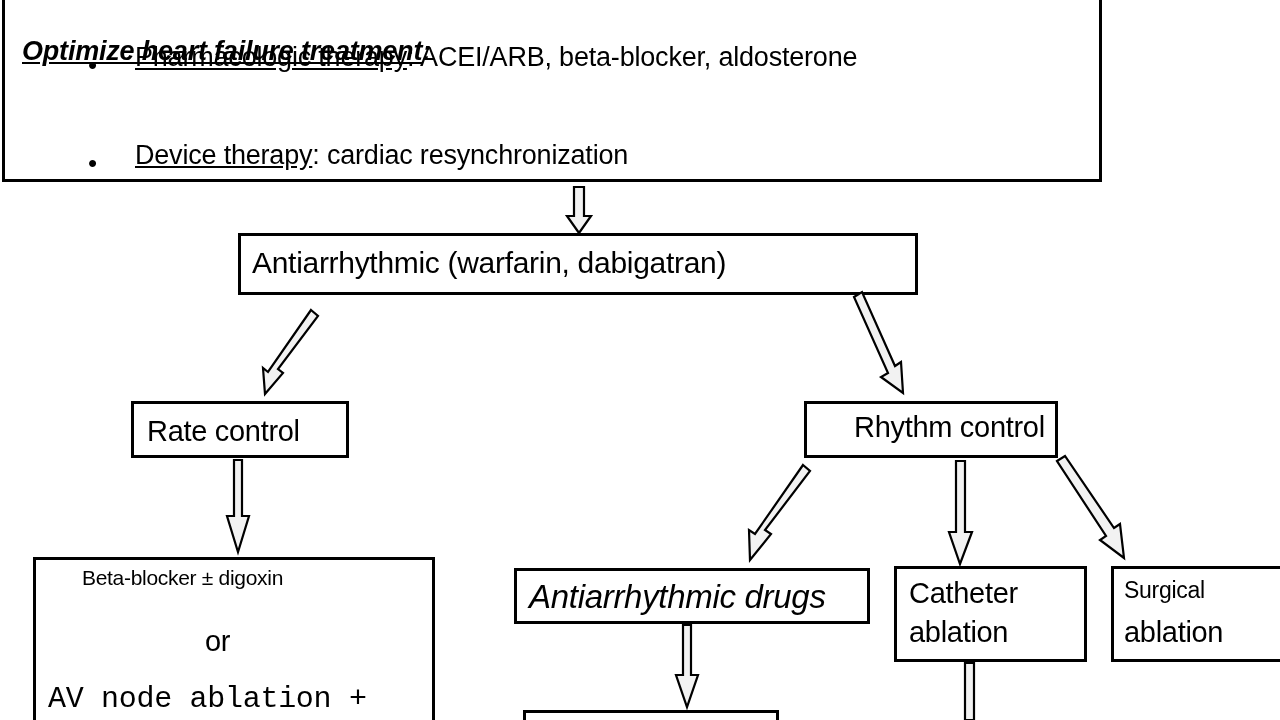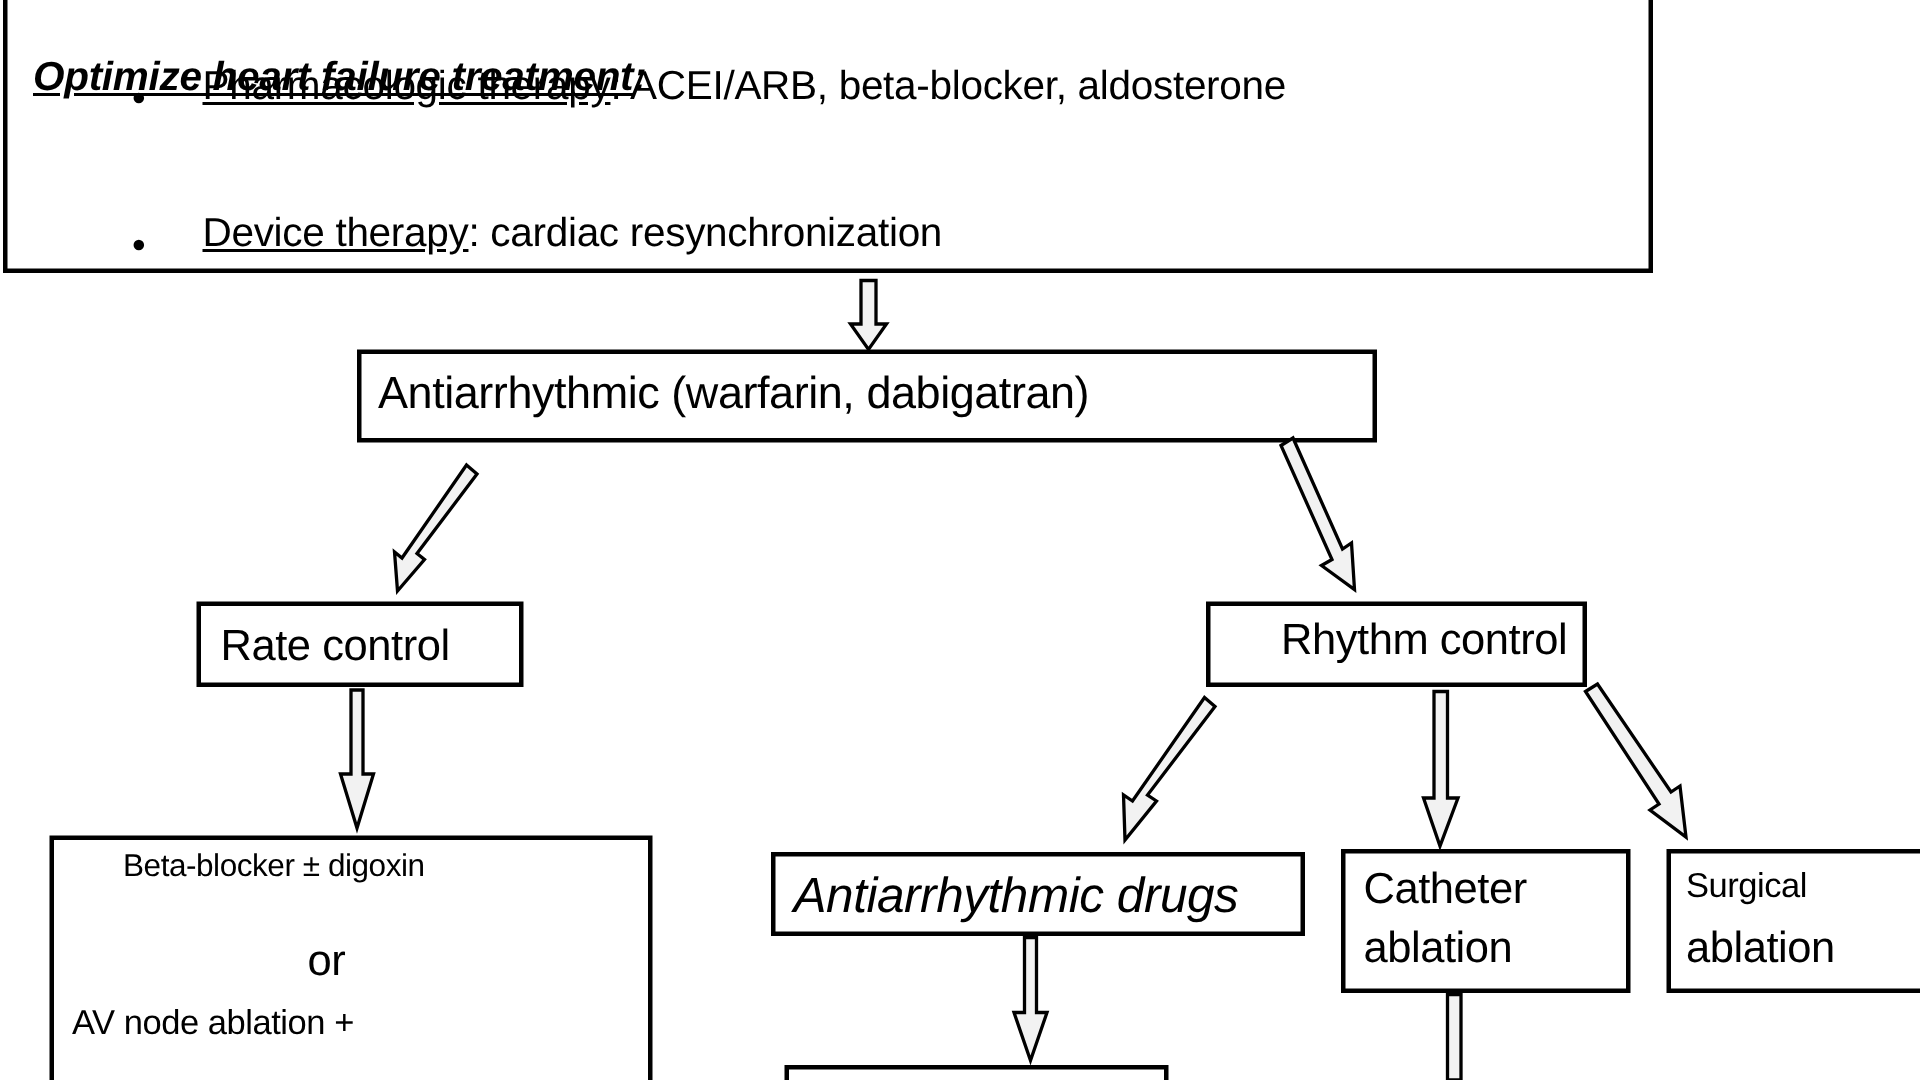--- a/index.html
+++ b/index.html
@@ -65,21 +65,21 @@
 
   #rate-box { left: 131px; top: 401px; width: 218px; height: 57px; }
   #rate-label { left: 147px; top: 387px; font-size: 29px; letter-spacing: -0.3px; margin-top: 28px; }
 
   #rhythm-box { left: 804px; top: 401px; width: 254px; height: 57px; }
   #rhythm-label { left: 854px; top: 411px; font-size: 29px; letter-spacing: -0.3px; }
 
   #ratedrug-box { left: 33px; top: 557px; width: 402px; height: 180px; }
   #ratedrug-l1 { left: 50px; top: 566px; font-size: 21px; letter-spacing: -0.3px; margin-left: 32px; }
   #ratedrug-l2 { left: 205px; top: 625px; font-size: 29px; letter-spacing: -0.3px; }
-  #ratedrug-l3 { left: 48px; top: 668px; font-size: 23px; letter-spacing: -0.3px; }
+  #ratedrug-l3 { left: 48px; top: 682px; font-size: 30px; letter-spacing: -0.3px; font-family: Liberation Mono, monospace; }
 
   #aad-box { left: 514px; top: 568px; width: 356px; height: 56px; }
   #aad-label { left: 529px; top: 578px; font-size: 33px; letter-spacing: -0.3px; font-style: italic; }
 
   #cath-box { left: 894px; top: 566px; width: 193px; height: 96px; }
   #cath-l1 { left: 909px; top: 577px; font-size: 29px; letter-spacing: -0.3px; }
   #cath-l2 { left: 909px; top: 616px; font-size: 29px; letter-spacing: -0.3px; }
 
   #surg-box { left: 1111px; top: 566px; width: 174px; height: 96px; }
   #surg-l1 { left: 1124px; top: 577px; font-size: 23px; letter-spacing: -0.3px; }

